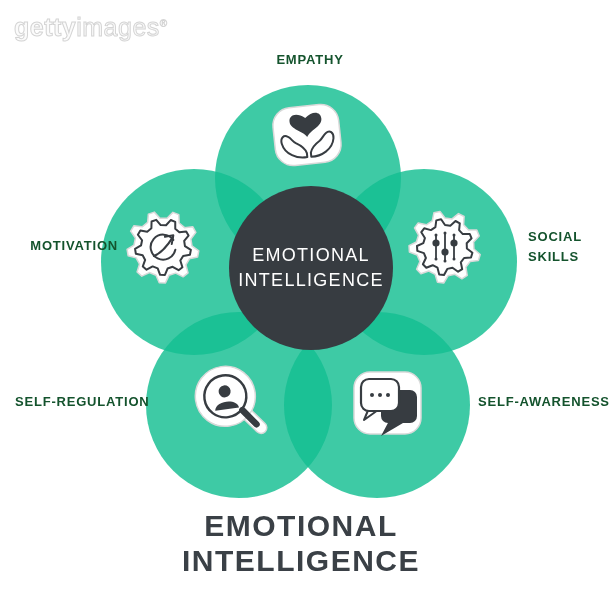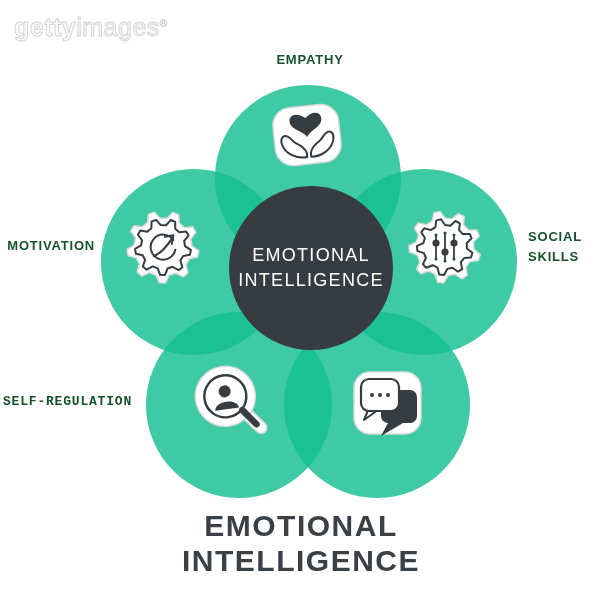--- a/index.html
+++ b/index.html
@@ -15,22 +15,22 @@
   .watermark .b{font-weight:700;}
   .watermark .l{font-weight:400;}
   .watermark .r{font-size:10px;vertical-align:super;-webkit-text-stroke:.6px #d4d4d4;}
   .petal-label{
     position:absolute;font-size:13px;font-weight:700;letter-spacing:.8px;
     color:#14532d;white-space:nowrap;
   }
   .label-empathy{left:310px;top:52px;transform:translateX(-50%);}
   .label-social{left:520px;top:227px;width:70px;white-space:normal;line-height:20px;margin-left:8px;}
   .label-awareness{left:478px;top:394px;}
-  .label-regulation{left:3px;top:394px;font-family:Liberation Mono, monospace;}
-  .label-motivation{right:517px;top:238px;text-align:right;}
+  .label-regulation{left:15px;top:394px;}
+  .label-motivation{right:494px;top:238px;text-align:right;}
   .center-text{
     position:absolute;left:311px;top:268px;transform:translate(-50%,-50%);
     text-align:center;color:#ffffff;font-size:18px;font-weight:500;
     letter-spacing:1.3px;line-height:25px;white-space:nowrap;
   }
   .big-title{
     position:absolute;left:0;top:508px;width:602px;text-align:center;
     font-size:30px;font-weight:600;letter-spacing:1.5px;line-height:35px;color:#3a4046;
   }
 </style>
@@ -110,20 +110,21 @@
       <path d="M 3,-10 L 11.5,-10.5 L 9,-2" fill="none" stroke="#373C41" stroke-width="2" stroke-linecap="round" stroke-linejoin="round"></path>
     </g>
   </svg>
 
   <div class="watermark">
     <span class="b">getty</span><span class="l">images</span><span class="r">®</span>
   </div>
 
   <div class="petal-label label-empathy">EMPATHY</div>
   <div class="petal-label label-social">SOCIAL SKILLS</div>
+  <div class="petal-label label-awareness">SELF-AWARENESS</div>
   <div class="petal-label label-regulation">SELF-REGULATION</div>
   <div class="petal-label label-motivation">MOTIVATION</div>
 
   <div class="center-text">
     <div>EMOTIONAL</div>
     <div>INTELLIGENCE</div>
   </div>
 
   <div class="big-title">
     <div>EMOTIONAL</div>

